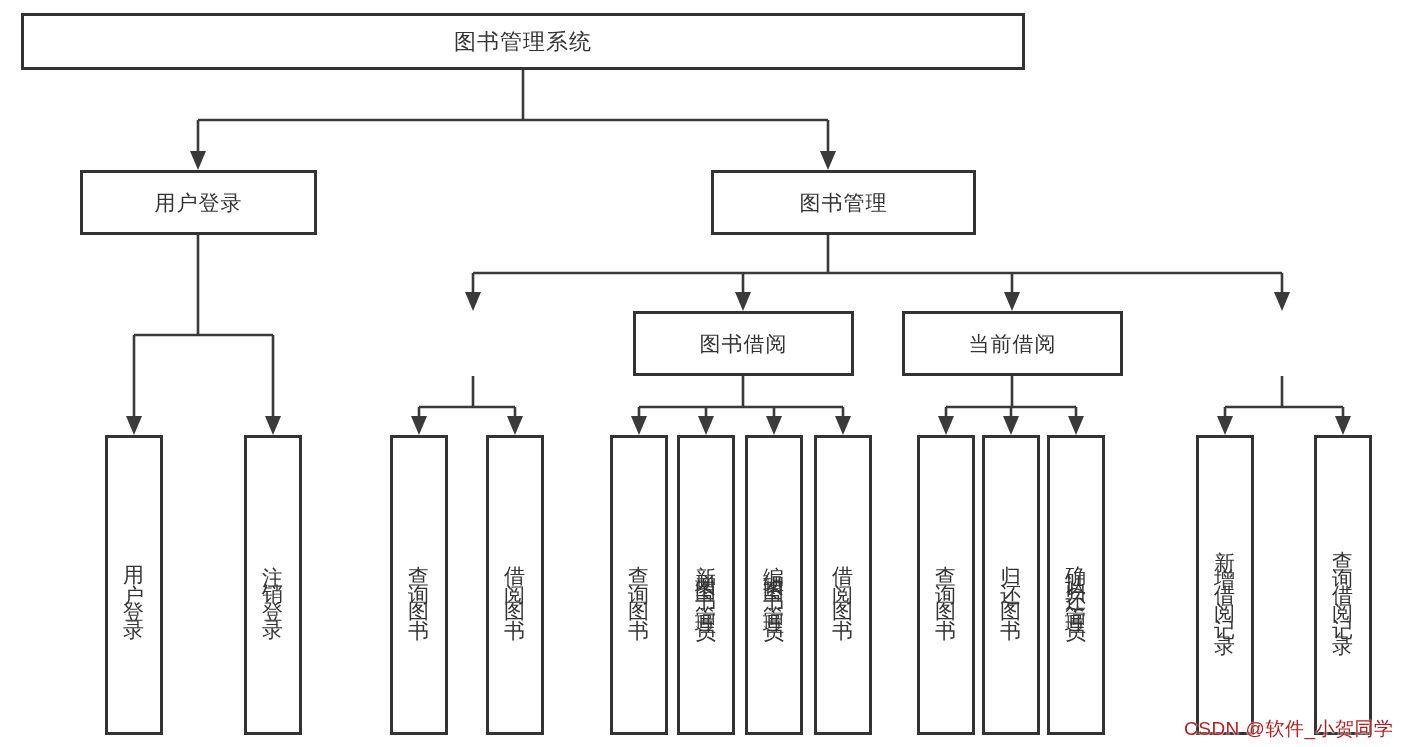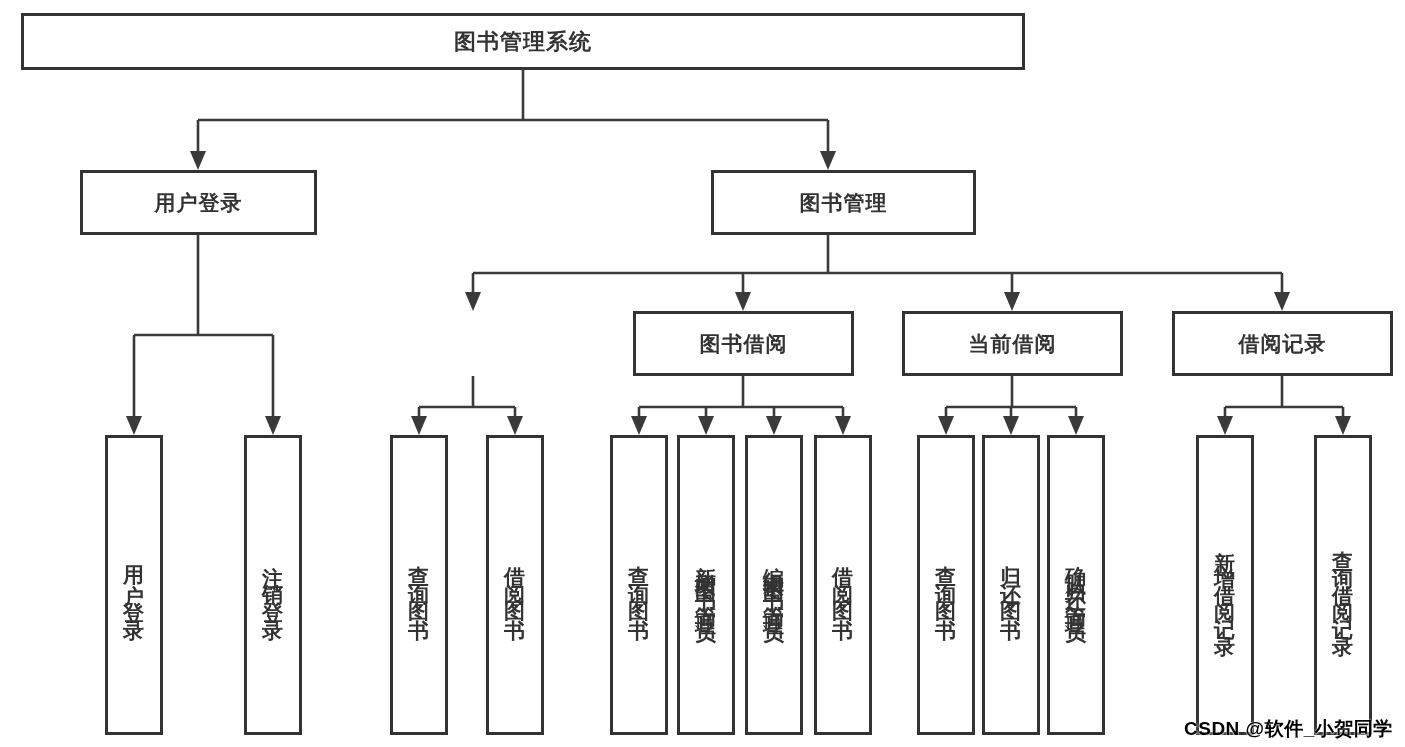--- a/index.html
+++ b/index.html
@@ -3,21 +3,20 @@
 <meta charset="utf-8">
 <style>
   html, body { margin: 0; padding: 0; background: #ffffff; }
   #canvas {
     position: relative;
     width: 1405px;
     height: 747px;
     background: #ffffff;
     font-family: "Liberation Sans", "DejaVu Sans", sans-serif;
     overflow: hidden;
-    font-weight: bold;
   }
   #connectors {
     position: absolute;
     left: 0; top: 0;
     width: 1405px; height: 747px;
   }
   #connectors line { stroke: #3a3a3a; stroke-width: 2.6; }
   #connectors polygon { fill: #3a3a3a; }
   .hbox, .vbox {
     position: absolute;
@@ -41,21 +40,21 @@
     font-size: 21px;
     line-height: 1.1;
     white-space: nowrap;
   }
   #watermark {
     position: absolute;
     left: 1184px;
     top: 716px;
     font-size: 19px;
     letter-spacing: 0.5px;
-    color: #000000;
+    color: #b91c1c;
     white-space: nowrap;
     text-shadow: 0 0 2px #ffffff, 0 1px 2px rgba(255,255,255,0.9);
     z-index: 5;
   }
 </style>
 </head>
 <body>
 
 <div id="canvas">
 
@@ -124,23 +123,20 @@
   <div class="hbox" style="left:711px;top:170px;width:265px;height:65px">
     <span>图书管理</span>
   </div>
 
   <div class="hbox" style="left:902px;top:311px;width:221px;height:65px">
     <span>当前借阅</span>
   </div>
   <div class="hbox" style="left:633px;top:311px;width:221px;height:65px">
     <span>图书借阅</span>
   </div>
-  <div class="hbox" style="left:1172px;top:311px;width:221px;height:65px">
-    <span>借阅记录</span>
-  </div>
 
   <div class="vbox" style="left:105px;top:435px;width:58px;height:300px">
     <span class="vtext" style="letter-spacing: 18px;">用户登录</span>
   </div>
   <div class="vbox" style="left:244px;top:435px;width:58px;height:300px">
     <span class="vtext" style="letter-spacing: 18px;">注销登录</span>
   </div>
 
   <div class="vbox" style="left:390px;top:435px;width:58px;height:300px">
     <span class="vtext" style="letter-spacing: 18px;">查询图书</span>

